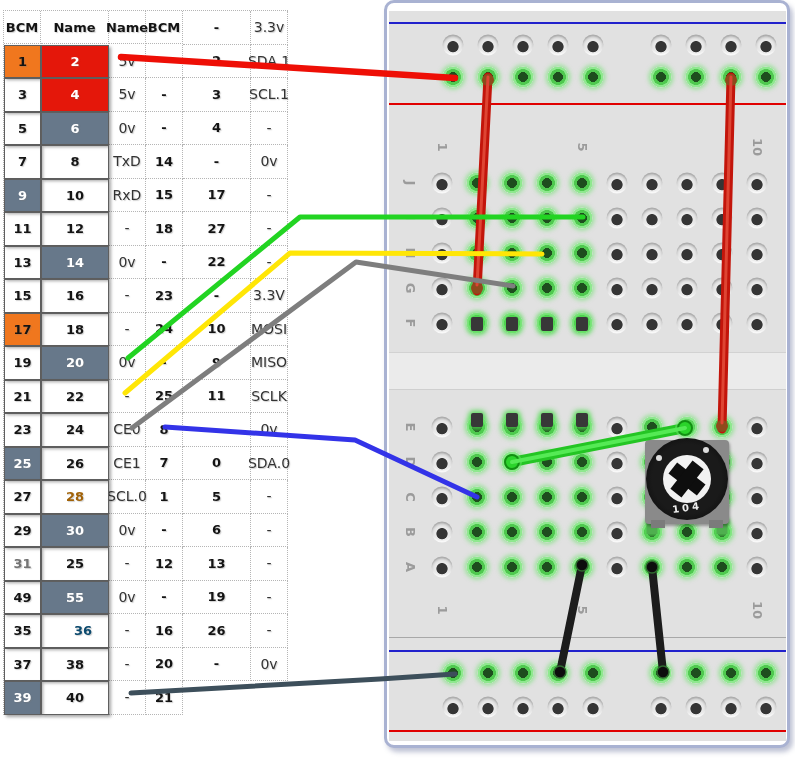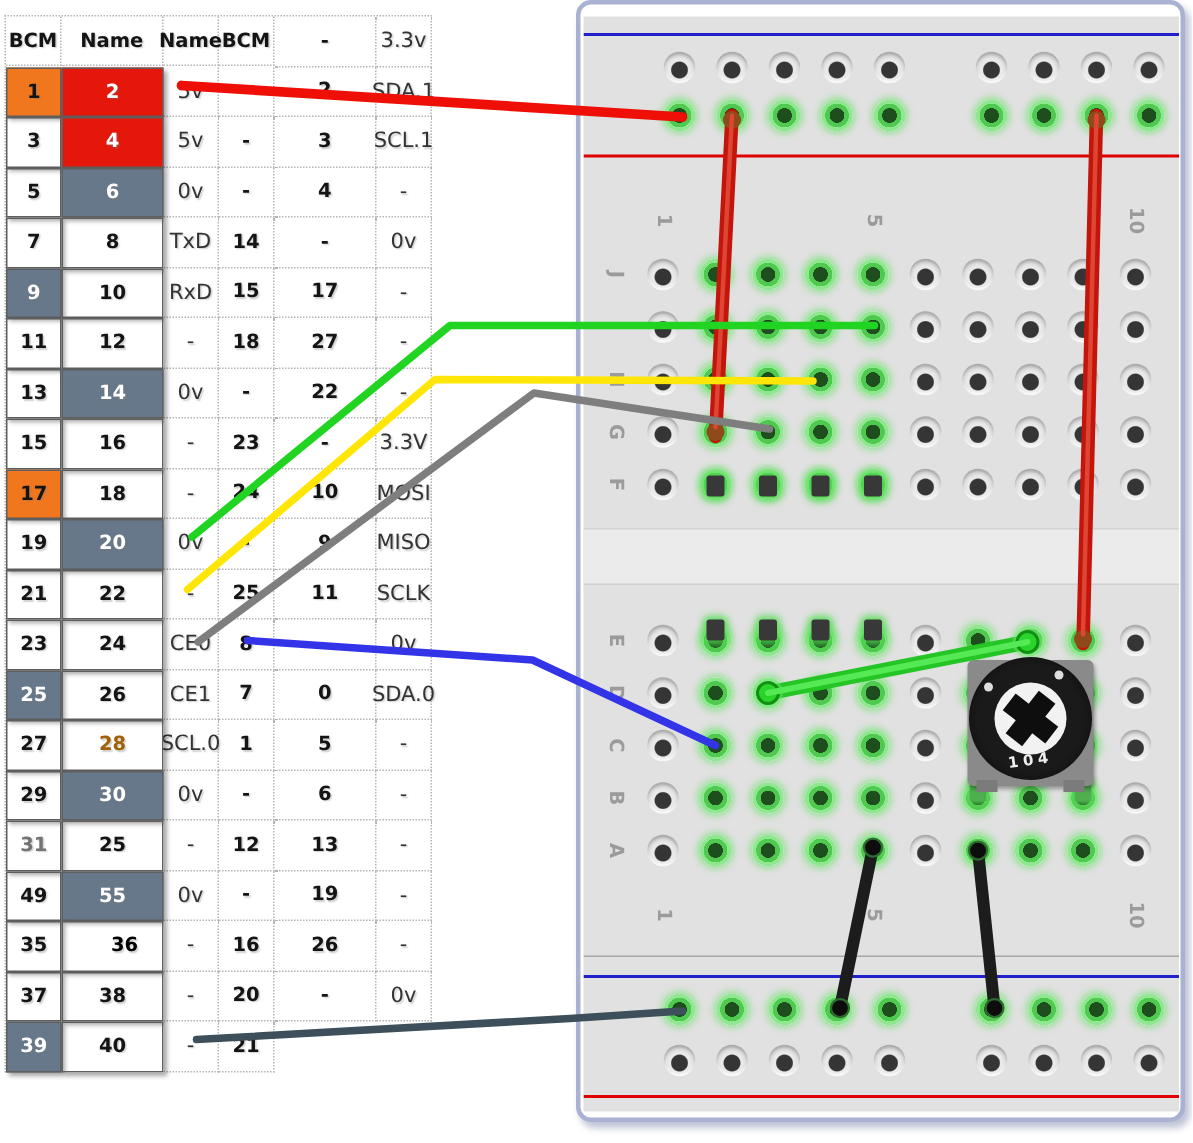--- a/index.html
+++ b/index.html
@@ -177,21 +177,21 @@
       <div class="cell bcm">12</div>
       <div class="cell bcm">13</div>
       <div class="cell name">-</div>
       <div class="cell pin" style="color: rgb(20, 20, 20);">49</div>
       <div class="cell pin" style="background: rgb(103, 120, 138); color: rgb(255, 255, 255);">55</div>
       <div class="cell name">0v</div>
       <div class="cell bcm">-</div>
       <div class="cell bcm">19</div>
       <div class="cell name">-</div>
       <div class="cell pin" style="color: rgb(20, 20, 20);">35</div>
-      <div class="cell pin" style="color: #000000; padding-left: 16px;">36</div>
+      <div class="cell pin" style="color: #0c4a6e; padding-left: 16px;">36</div>
       <div class="cell name">-</div>
       <div class="cell bcm">16</div>
       <div class="cell bcm">26</div>
       <div class="cell name">-</div>
       <div class="cell pin" style="color: rgb(20, 20, 20);">37</div>
       <div class="cell pin" style="color: rgb(20, 20, 20);">38</div>
       <div class="cell name">-</div>
       <div class="cell bcm">20</div>
       <div class="cell bcm">-</div>
       <div class="cell name">0v</div>

